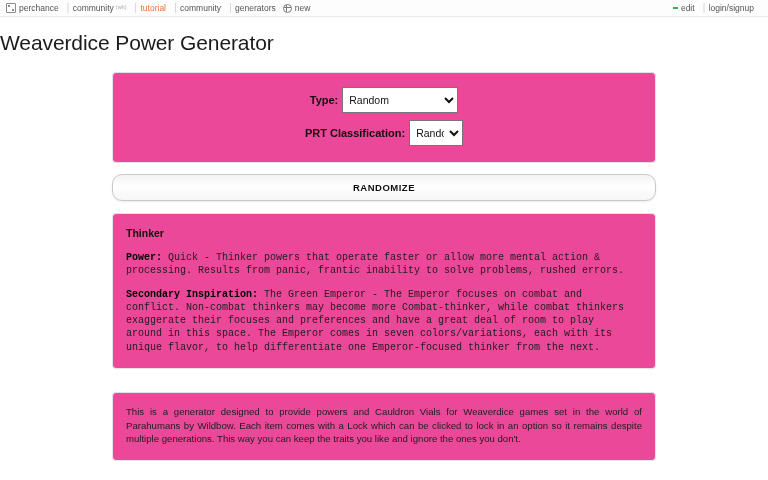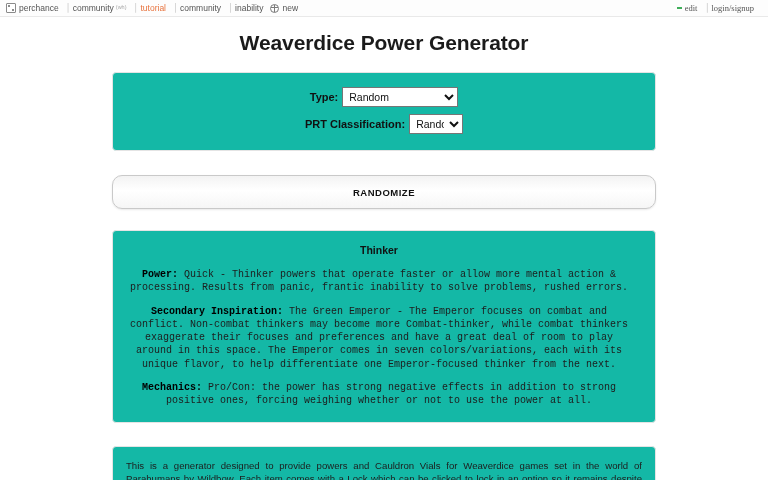--- a/index.html
+++ b/index.html
@@ -23,21 +23,21 @@
     display: flex;
     align-items: center;
     padding: 0 6px;
     font-size: 8.5px;
     color: #555;
     background: #fdfdfd;
     border-bottom: 1px solid #e9e9e9;
     white-space: nowrap;
   }
   .nav-left { display: flex; align-items: center; flex: 1 1 auto; }
-  .nav-right { display: flex; align-items: center; font-family: Liberation Serif, serif; }
+  .nav-right { display: flex; align-items: center; }
 
   .nav-item {
     display: inline-flex;
     align-items: center;
     color: #555;
     text-decoration: none;
     margin-right: 7px;
     line-height: 1;
   }
   .nav-item.accent { color: #e8733e; }
@@ -105,32 +105,32 @@
     background: #3fae5a;
     margin-right: 3px;
     flex: none;
   }
 
   
   .page {
     padding-top: 14px;
   }
   .page-title {
-    text-align: center;
+    text-align: left;
     font-size: 21px;
-    font-weight: bold;
+    font-weight: normal;
     color: #1b1b1b;
     margin: 0 0 17px 0;
     letter-spacing: -0.1px;
   }
 
   .panel {
     border: 1px solid #e4e4e4;
     border-radius: 4px;
-    background: #14b8a6;
+    background: #ec4899;
     box-sizing: border-box;
     margin: 0 auto;
     width: 544px;
   }
 
   
   .form-panel {
     padding: 14px 0 16px 0;
   }
   .form-row {
@@ -148,51 +148,50 @@
     font-size: 11px;
   }
   select.ctrl {
     font-family: "Liberation Sans", sans-serif;
     font-size: 10.5px;
     color: #111;
     background: #fff;
     border: 1px solid #767676;
     border-radius: 0;
     padding: 0 2px;
-    height: 20px;
+    height: 26px;
     line-height: 14px;
     box-sizing: border-box;
   }
   select.ctrl.wide { width: 116px; }
   select.ctrl.narrow { width: 54px; }
 
   
   .randomize {
     display: block;
     width: 544px;
-    height: 34px;
-    margin: 24px auto 0 auto;
+    height: 27px;
+    margin: 11px auto 0 auto;
     border: 1px solid #c9c9c9;
     border-radius: 10px;
     background: linear-gradient(to bottom, #f3f3f3 0%, #ffffff 45%, #f6f6f6 100%);
     font-family: "Liberation Sans", sans-serif;
     font-size: 9.5px;
     font-weight: bold;
     letter-spacing: 0.5px;
     color: #111;
     cursor: pointer;
     box-shadow: 0 1px 2px rgba(0,0,0,0.09);
     padding: 0;
   }
 
   
   .results-panel {
-    margin-top: 21px;
+    margin-top: 12px;
     padding: 13px 23px 14px 13px;
-    text-align: center;
   }
   .result-heading {
     font-size: 10.5px;
     font-weight: bold;
     color: #111;
     margin: 0 0 12px 0;
   }
   .result-block {
     font-size: 10px;
     line-height: 1.33;
@@ -238,21 +237,21 @@
       <span>tutorial</span>
     </a>
 
     <a class="nav-item" href="#">
       <span class="nav-sep">│</span>
       <span>community</span>
     </a>
 
     <a class="nav-item" href="#">
       <span class="nav-sep">│</span>
-      <span>inability</span>
+      <span>generators</span>
     </a>
 
     <a class="nav-item" href="#">
       <span class="globe"></span>
       <span>new</span>
     </a>
   </div>
 
   <div class="nav-right">
     <a class="nav-item" href="#">
@@ -293,22 +292,19 @@
     <p class="result-block">
       <b>Power:</b><span> Quick - Thinker powers that operate faster or allow more mental action &amp; processing. Results from panic, frantic inability to solve problems, rushed errors.</span>
     </p>
 
 
 
     <p class="result-block">
       <b>Secondary Inspiration:</b><span> The Green Emperor - The Emperor focuses on combat and conflict. Non-combat thinkers may become more Combat-thinker, while combat thinkers exaggerate their focuses and preferences and have a great deal of room to play around in this space. The Emperor comes in seven colors/variations, each with its unique flavor, to help differentiate one Emperor-focused thinker from the next.</span>
     </p>
 
-    <p class="result-block">
-      <b>Mechanics:</b><span> Pro/Con: the power has strong negative effects in addition to strong positive ones, forcing weighing whether or not to use the power at all.</span>
-    </p>
   </div>
 
   <div class="panel desc-panel">
     <p class="desc-text">This is a generator designed to provide powers and Cauldron Vials for Weaverdice games set in the world of Parahumans by Wildbow. Each item comes with a Lock which can be clicked to lock in an option so it remains despite multiple generations. This way you can keep the traits you like and ignore the ones you don't.</p>
   </div>
 
 </div>
 
 </body></html>

